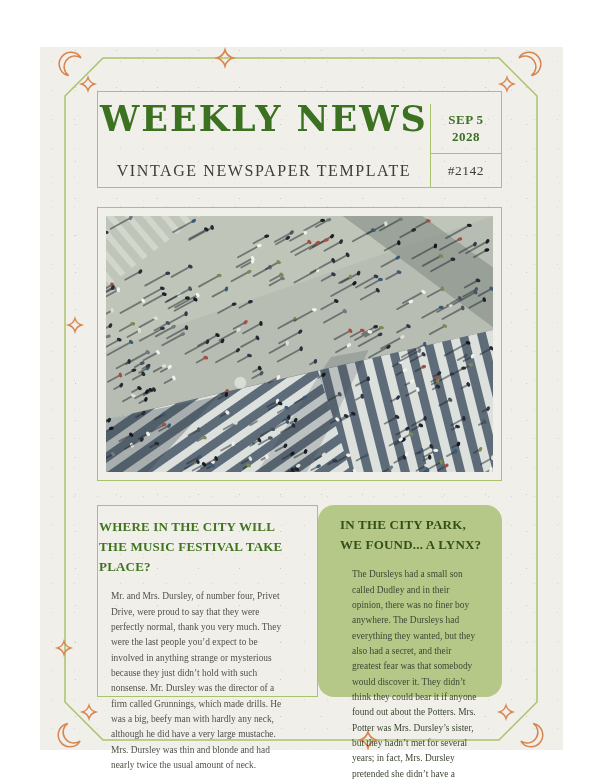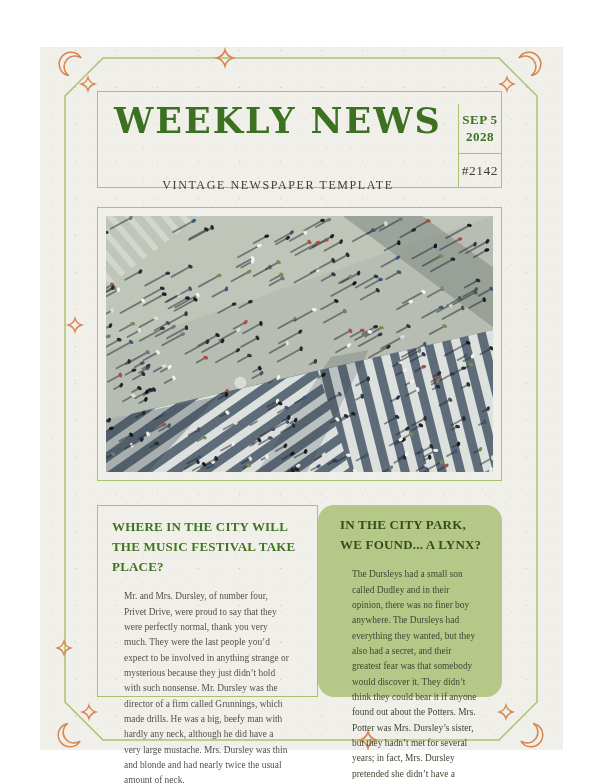--- a/index.html
+++ b/index.html
@@ -21,24 +21,24 @@
 
   
   .masthead{
     position:absolute;left:57px;top:44px;width:405px;height:97px;
     border:1px solid #a9c36c;display:flex;box-sizing:border-box;background:transparent;
   }
   .mast-left{flex:1;display:flex;flex-direction:column;align-items:center;justify-content:center;}
   .mast-title{
     font-family:"DejaVu Serif","Liberation Serif",serif;
     font-weight:bold;font-size:35px;letter-spacing:2px;line-height:1;
-    color:#3c7122;margin:16px;white-space:nowrap;
+    color:#3c7122;margin:2px;white-space:nowrap;
   }
   .mast-subtitle{
-    font-size:12px;letter-spacing:1.6px;color:#3e3c37;margin-top:24px;white-space:nowrap;
+    font-size:16px;letter-spacing:1.6px;color:#3e3c37;margin-top:24px;white-space:nowrap;
   }
   .mast-right{width:82px;border-left:1px solid #a9c36c;display:flex;flex-direction:column;box-sizing:border-box;margin-top:12px;}
   .date-cell{
     height:50px;border-bottom:1px solid #a9c36c;box-sizing:border-box;
     display:flex;flex-direction:column;align-items:center;justify-content:center;
     color:#3c7122;font-weight:bold;font-size:13px;line-height:1.3;letter-spacing:0.5px;
   }
   .issue-cell{
     flex:1;display:flex;align-items:center;justify-content:center;
     color:#3e3c37;font-size:13.5px;letter-spacing:0.5px;text-align:center;
@@ -48,21 +48,21 @@
   .photo-box{
     position:absolute;left:57px;top:160px;width:405px;height:274px;
     border:1px solid #a9c36c;box-sizing:border-box;padding:8px;margin:0;
   }
   .photo-box svg{display:block;width:100%;height:100%;}
 
   
   .articles{position:absolute;left:57px;top:458px;width:405px;height:192px;display:flex;}
   .article-left{
     width:221px;box-sizing:border-box;border:1px solid #a9c36c;
-    padding:11px 13px 8px 14px;
+    padding:11px 13px 8px 1px;
   }
   .article-right{
     flex:1;box-sizing:border-box;background:#b6c888;
     padding:10px 13px 8px 22px;
     border-radius:16px;
   }
   .article-title{
     margin:0 0 6px 0;font-size:13px;font-weight:bold;line-height:1.55;
     color:#417420;letter-spacing:0.2px;
   }

